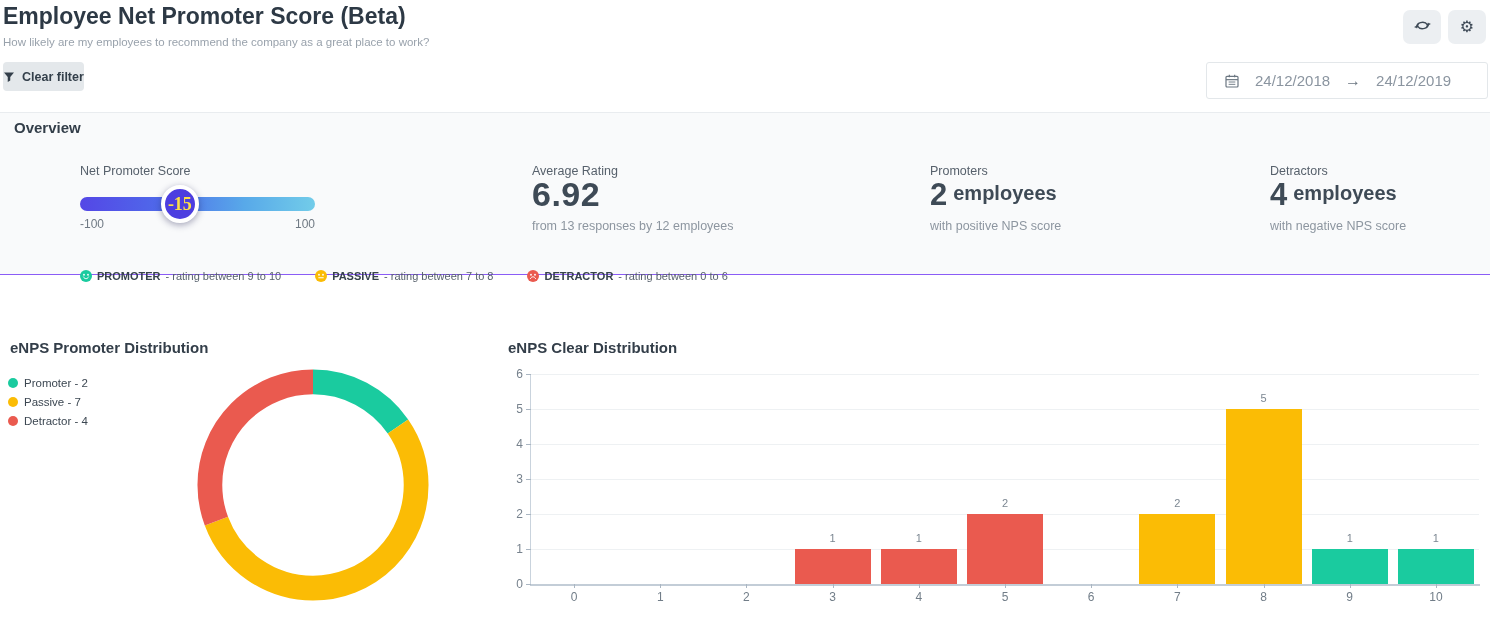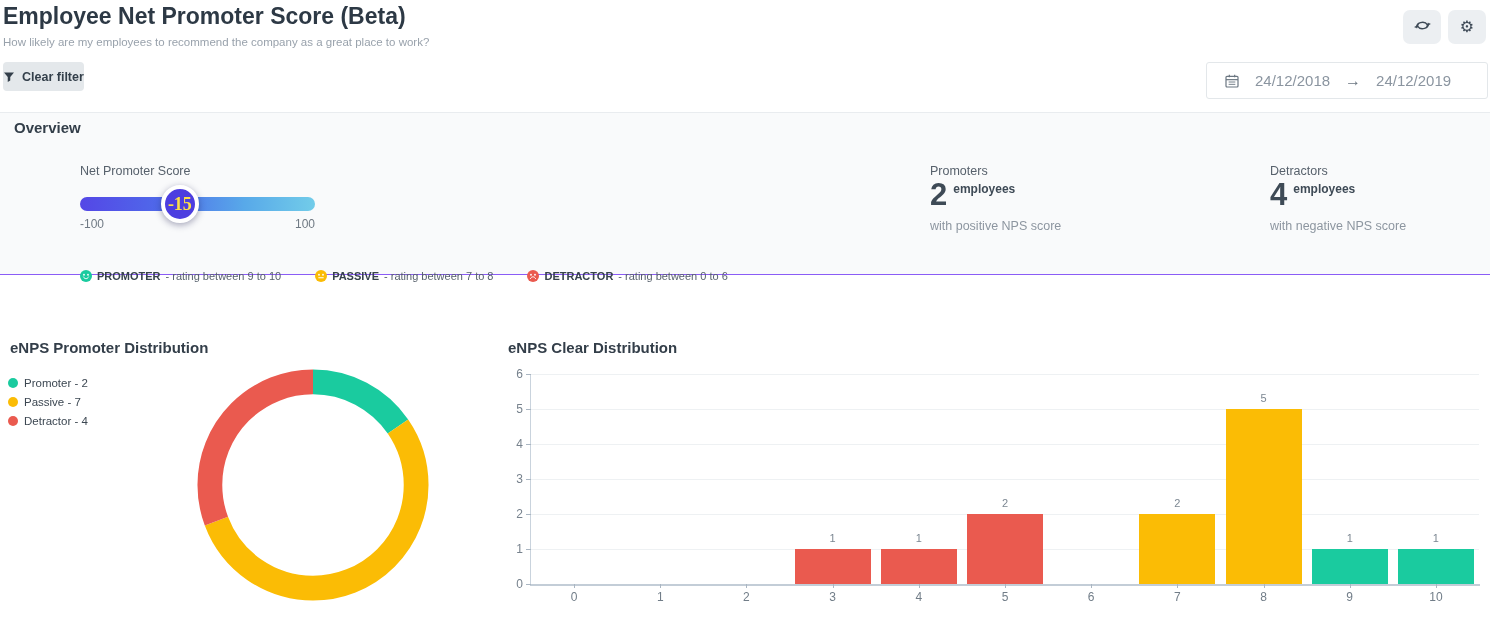--- a/index.html
+++ b/index.html
@@ -61,21 +61,21 @@
   .formula { position:absolute; top:131px; left:0; font-size:13.5px; color:#4c5763; white-space:nowrap; }
   .formula span { margin-right:4px; }
   .formula .b { font-weight:bold; color:#36414c; }
   .ov-legend { position:absolute; top:157px; left:0; display:flex; gap:34px; align-items:center; white-space:nowrap; }
   .ov-legend .item { display:flex; align-items:center; gap:5px; font-size:11px; color:#57616c; }
   .ov-legend .lbl { font-weight:bold; color:#36414c; }
   
   .big-num { position:absolute; top:62px; left:0; font-size:34px; font-weight:bold; color:#3e4a56; letter-spacing:0.5px; }
   .num-row { position:absolute; top:66px; left:0; display:flex; align-items:flex-start; gap:6px; }
   .num-row .n { font-size:31px; font-weight:bold; color:#3e4a56; line-height:1; }
-  .num-row .u { font-size:12px; font-weight:bold; color:#3e4a56; margin-top:3px; }
+  .num-row .u { font-size:20px; font-weight:bold; color:#3e4a56; margin-top:3px; }
   .metric-sub { position:absolute; top:106px; left:0; font-size:12.5px; color:#8d96a0; white-space:nowrap; }
   
   .chart-title { position:absolute; font-size:15px; font-weight:bold; color:#333e49; }
   .donut-title { left:10px; top:339px; }
   .bar-title { left:508px; top:339px; }
   .donut-legend { position:absolute; left:8px; top:377px; display:flex; flex-direction:column; gap:7px; }
   .donut-legend .item { display:flex; align-items:center; gap:6px; font-size:11.5px; color:#3c4752; }
   .donut-svg { position:absolute; left:194px; top:366px; }
   
   .plot {
@@ -178,20 +178,25 @@
           <circle cx="8" cy="9.5" r="1.8" fill="#fff"></circle>
             <circle cx="16" cy="9.5" r="1.8" fill="#fff"></circle>
           <path d="M7 17c1.2-2.2 2.9-3.3 5-3.3s3.8 1.1 5 3.3" stroke="#fff" stroke-width="2" fill="none" stroke-linecap="round"></path>
         </svg>
         <span class="lbl">DETRACTOR</span>
         <span>- rating between 0 to 6</span>
       </div>
     </div>
   </div>
 
+  <div class="col col2">
+    <div class="metric-label">Average Rating</div>
+    <div class="big-num">6.92</div>
+    <div class="metric-sub">from 13 responses by 12 employees</div>
+  </div>
 
   <div class="col col3">
     <div class="metric-label">Promoters</div>
     <div class="num-row">
       <span class="n">2</span>
       <span class="u">employees</span>
     </div>
     <div class="metric-sub">with positive NPS score</div>
   </div>
 

